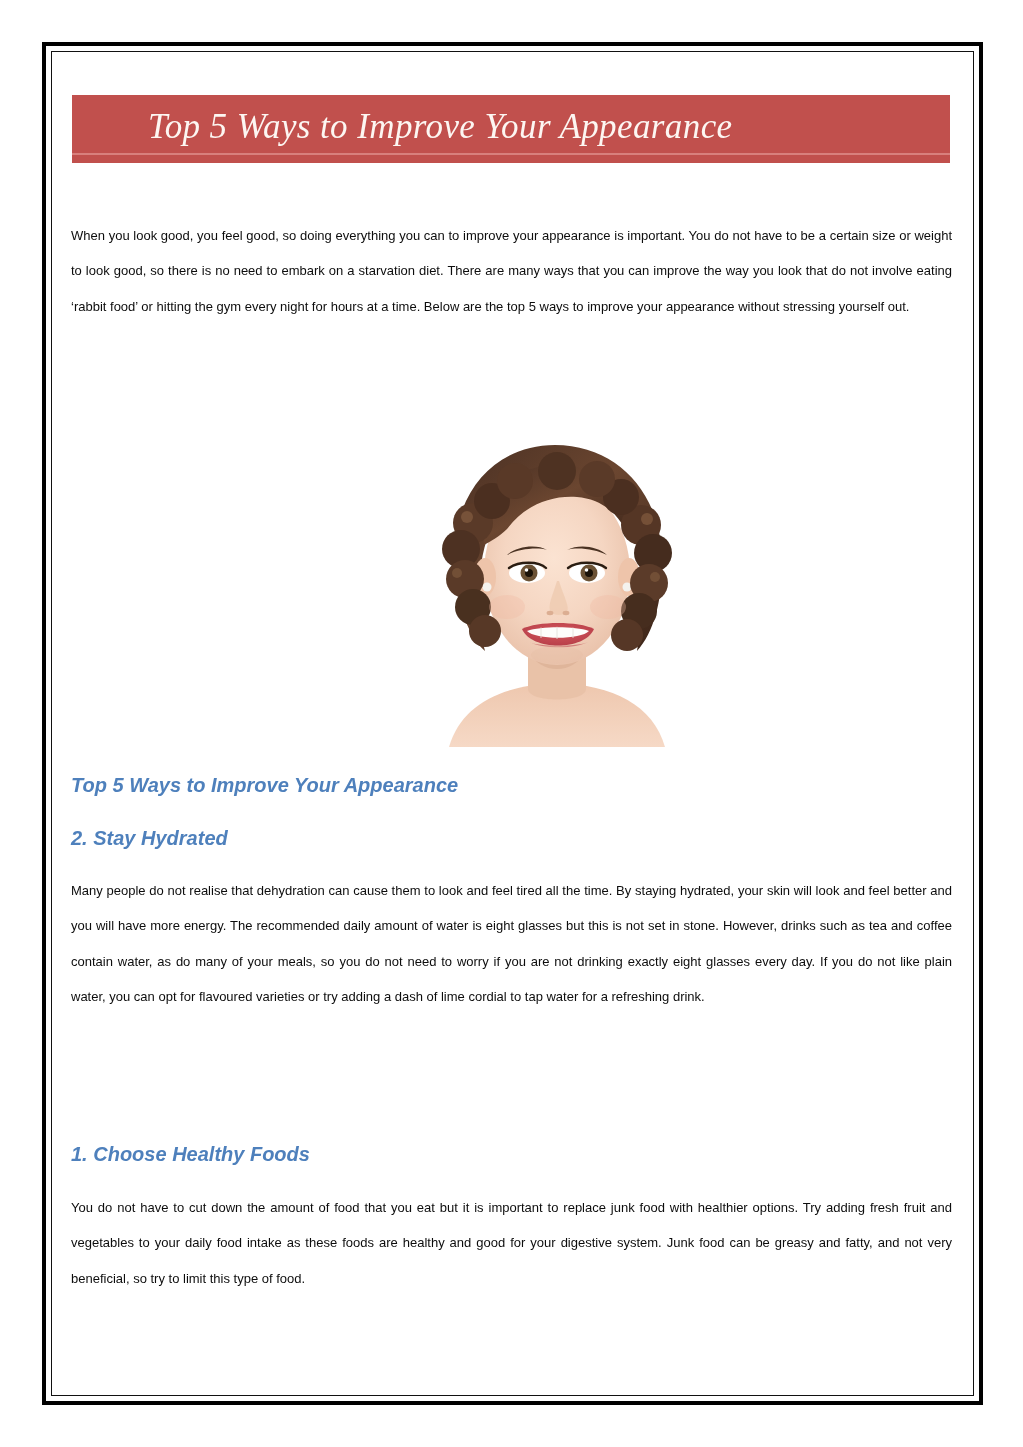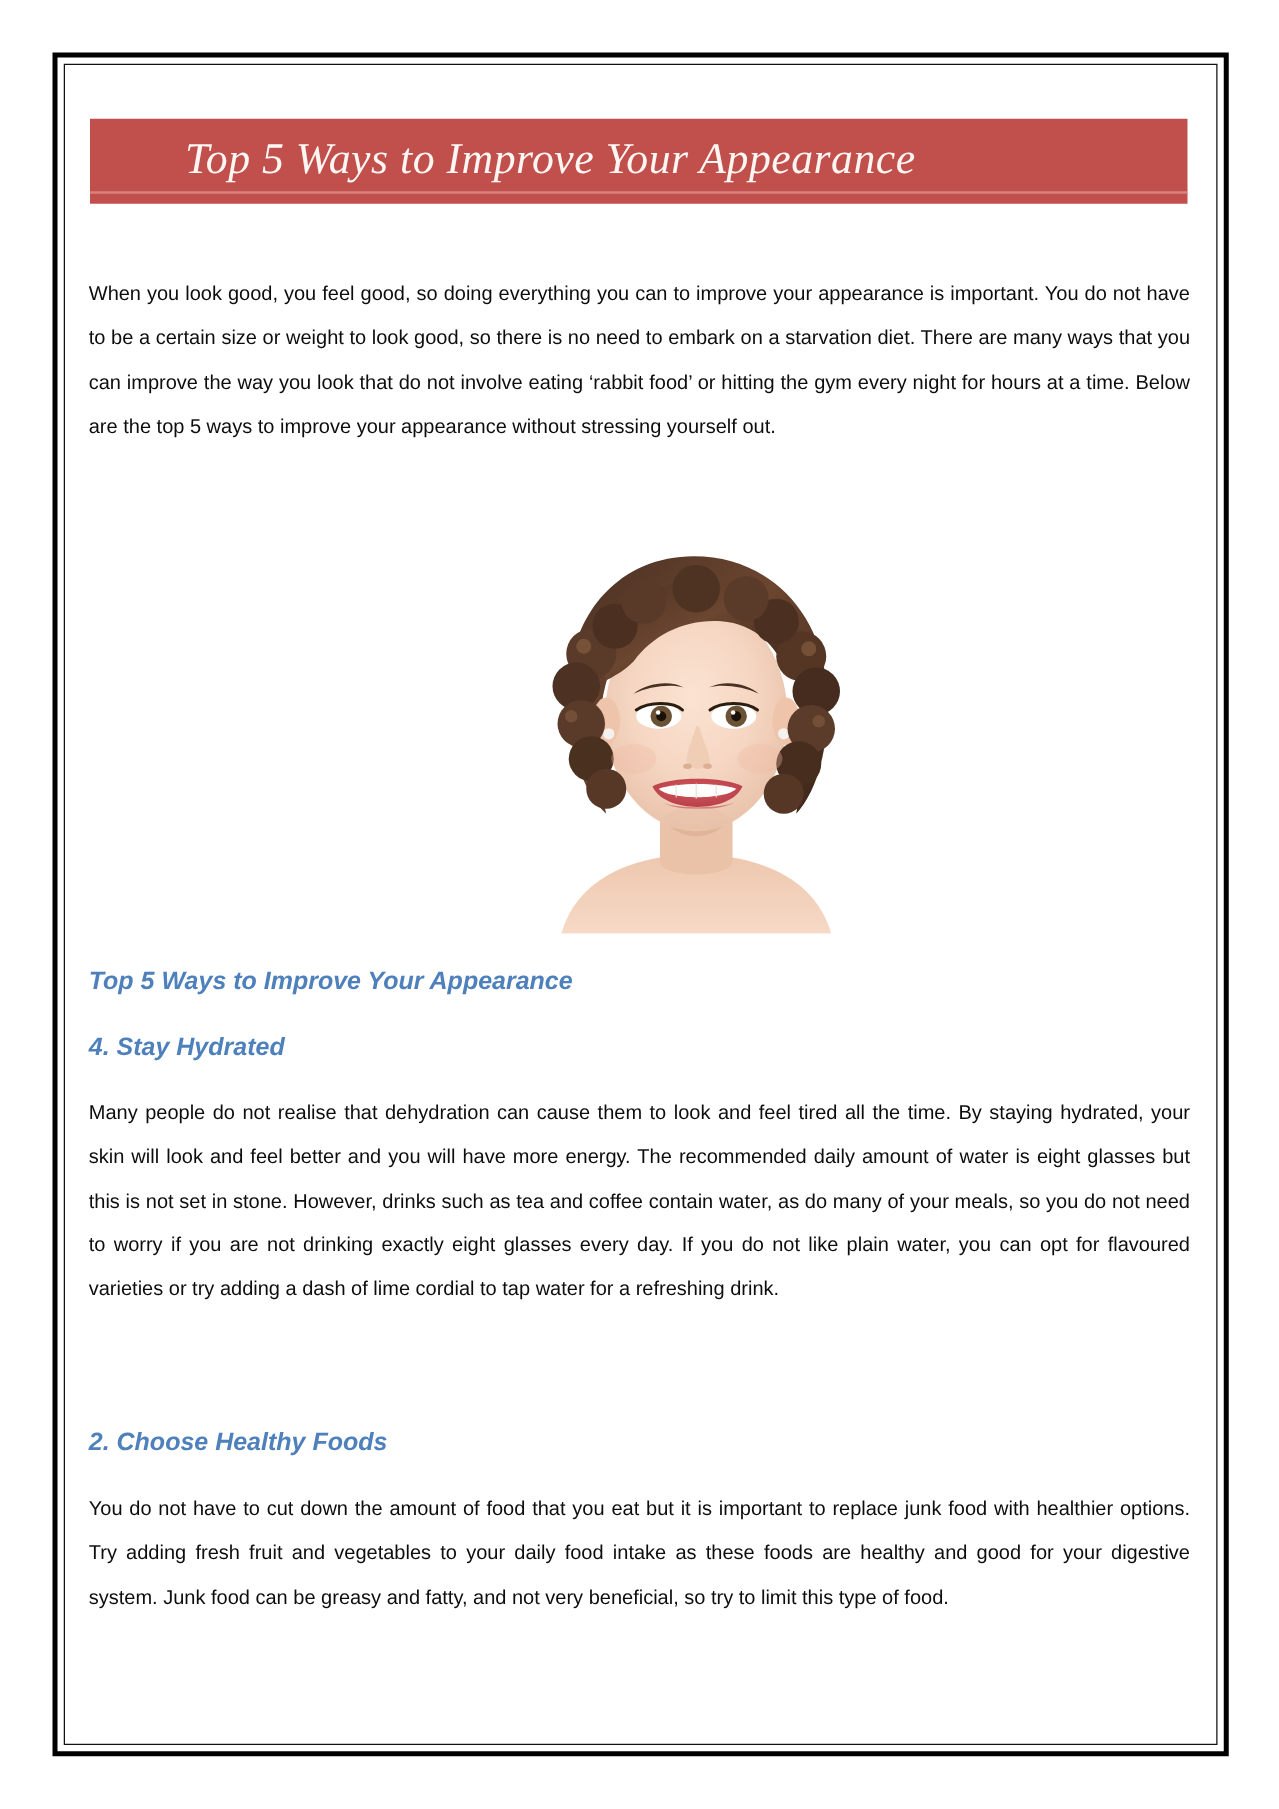--- a/index.html
+++ b/index.html
@@ -85,21 +85,21 @@
   }
 
   
   .para {
     position: absolute;
     left: 0;
     width: 881px;
     text-align: justify;
     text-justify: inter-word;
     font-family: "Liberation Sans", sans-serif;
-    font-size: 16px;
+    font-size: 13px;
     line-height: 35.3px;
     color: #0d0d0d;
     -webkit-font-smoothing: antialiased;
   }
   .para.last-left {
     text-align-last: left;
   }
 
   .heading {
     position: absolute;
@@ -237,22 +237,22 @@
           <ellipse cx="118" cy="170" rx="18" ry="12" fill="#f0b9a2" opacity="0.35"></ellipse>
           <ellipse cx="219" cy="170" rx="18" ry="12" fill="#f0b9a2" opacity="0.35"></ellipse>
 
           <ellipse cx="168" cy="218" rx="26" ry="9" fill="#e6bfa6" opacity="0.45"></ellipse>
         </g>
       </svg>
     </div>
 
     <div class="heading" style="top: 772px;">Top 5 Ways to Improve Your Appearance</div>
 
-    <div class="heading" style="top: 825px;">4. Stay Hydrated</div>
+    <div class="heading" style="top: 825px;">2. Stay Hydrated</div>
 
     <div class="para last-left" style="top: 873px;">Many people do not realise that dehydration can cause them to look and feel tired all the time. By staying hydrated, your skin will look and feel better and you will have more energy. The recommended daily amount of water is eight glasses but this is not set in stone. However, drinks such as tea and coffee contain water, as do many of your meals, so you do not need to worry if you are not drinking exactly eight glasses every day. If you do not like plain water, you can opt for flavoured varieties or try adding a dash of lime cordial to tap water for a refreshing drink.</div>
 
-    <div class="heading" style="top: 1141px;">2. Choose Healthy Foods</div>
+    <div class="heading" style="top: 1141px;">1. Choose Healthy Foods</div>
 
     <div class="para last-left" style="top: 1190px;">You do not have to cut down the amount of food that you eat but it is important to replace junk food with healthier options. Try adding fresh fruit and vegetables to your daily food intake as these foods are healthy and good for your digestive system. Junk food can be greasy and fatty, and not very beneficial, so try to limit this type of food.</div>
 
   </div>
 </div>
 
 </body></html>

